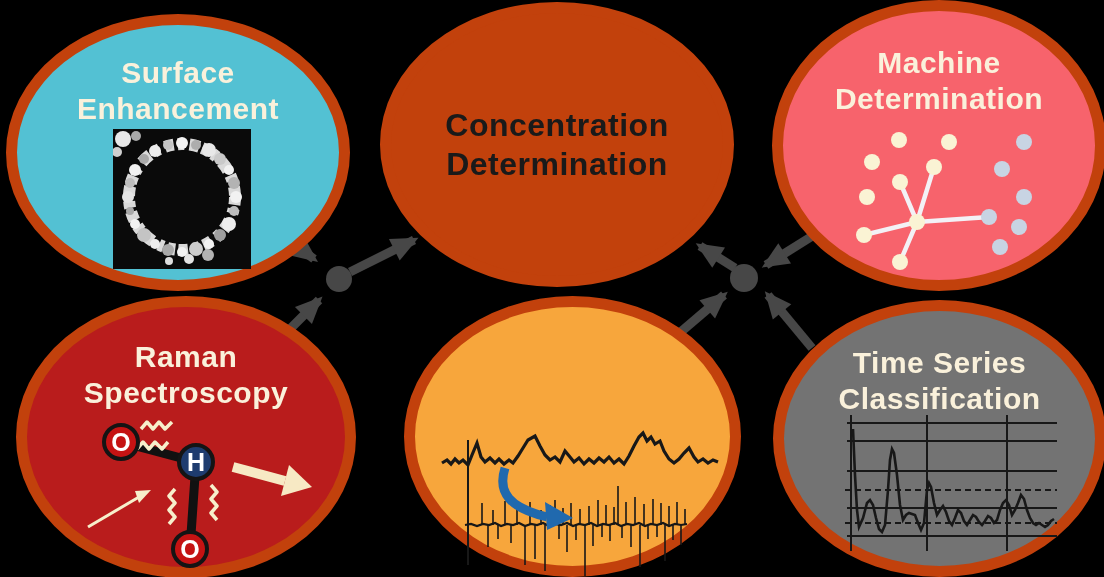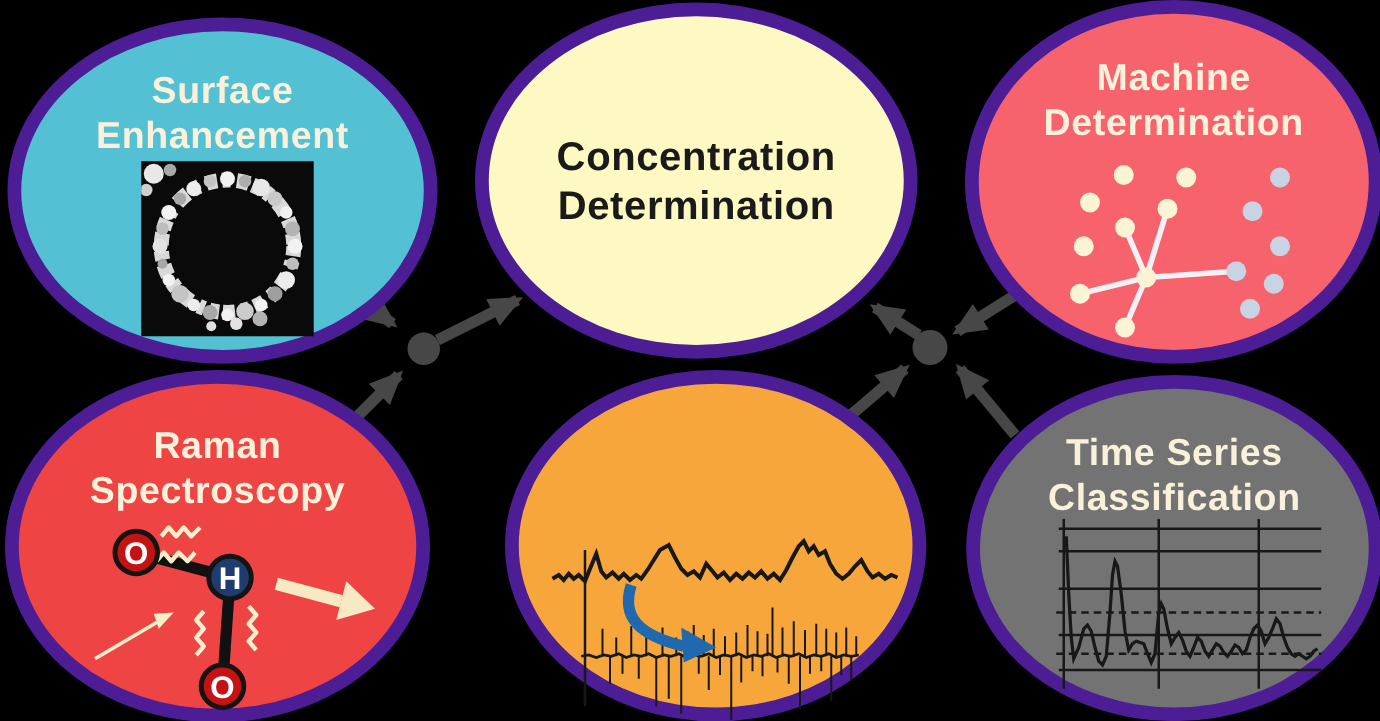--- a/index.html
+++ b/index.html
@@ -3,21 +3,21 @@
 <meta charset="utf-8">
 <style>
   html,body{margin:0;padding:0;background:#000;}
   #canvas{
     position:relative;width:1104px;height:577px;background:#000000;
     overflow:hidden;font-family:"Liberation Sans",sans-serif;
   }
   .layer{position:absolute;left:0;top:0;}
   .node{
     position:absolute;box-sizing:border-box;
-    border:11px solid #4c1d95;border-radius:50%;
+    border:11px solid #c2410c;border-radius:50%;
   }
   .node-label{
     position:absolute;left:0;right:0;text-align:center;
     font-weight:bold;font-size:30px;line-height:1.2;
     white-space:pre-line;color:#FAF1DB;letter-spacing:0.5px;
   }
   .node-label.dark{color:#1A1A1A;font-size:32px;}
   .illus{position:absolute;}
   .sem-box{position:absolute;background:#0a0a0a;}
 </style>
@@ -81,21 +81,21 @@
             <circle cx="23" cy="7" r="5" fill="#a8a8a8"></circle>
           <circle cx="4" cy="23" r="5" fill="#cfcfcf"></circle>
             <circle cx="76" cy="130" r="5" fill="#e3e3e3"></circle>
           <circle cx="95" cy="126" r="6" fill="#b3b3b3"></circle>
             <circle cx="56" cy="132" r="4" fill="#dedede"></circle>
         </g>
       </svg>
     </div>
   </div>
 
-  <div class="node" style="left:380px;top:2px;width:354px;height:285px;background:#fef9c3;display:flex;align-items:center;justify-content:center;">
+  <div class="node" style="left:380px;top:2px;width:354px;height:285px;background:#c2410c;display:flex;align-items:center;justify-content:center;">
     <div class="node-label dark" style="position:static;">Concentration
 Determination</div>
   </div>
 
   <div class="node" style="left:772px;top:0px;width:334px;height:291px;background:#F7636C;">
     <div class="node-label" style="top:34px;">Machine
 Determination</div>
     <svg class="illus" style="left:52px;top:108px;" width="230" height="165" viewBox="0 0 230 165">
       <g stroke="#F3F1F6" stroke-width="4.5" stroke-linecap="round">
         <line x1="82" y1="103" x2="99" y2="48"></line>
@@ -119,21 +119,21 @@
         <circle cx="189" cy="23" r="8"></circle>
           <circle cx="167" cy="50" r="8"></circle>
         <circle cx="189" cy="78" r="8"></circle>
           <circle cx="154" cy="98" r="8"></circle>
         <circle cx="184" cy="108" r="8"></circle>
           <circle cx="165" cy="128" r="8"></circle>
       </g>
     </svg>
   </div>
 
-  <div class="node" style="left:4px;top:296px;width:340px;height:282px;background:#ef4444;">
+  <div class="node" style="left:16px;top:296px;width:340px;height:282px;background:#b91c1c;">
     <div class="node-label" style="top:32px;">Raman
 Spectroscopy</div>
     <svg class="illus" style="left:36px;top:100px;" width="270" height="175" viewBox="0 0 270 175">
       <g stroke="#111111" stroke-width="9" stroke-linecap="round">
         <line x1="58" y1="35" x2="133" y2="55"></line>
         <line x1="133" y1="55" x2="127" y2="142"></line>
       </g>
       <g fill="none" stroke="#F7EFCB" stroke-width="3.5" stroke-linejoin="round">
         <path d="M78,22 l6,-7 l6,7 l6,-7 l6,7 l7,-7"></path>
         <path d="M74,42 l6,-7 l6,7 l6,-7 l7,7 l6,-7"></path>

